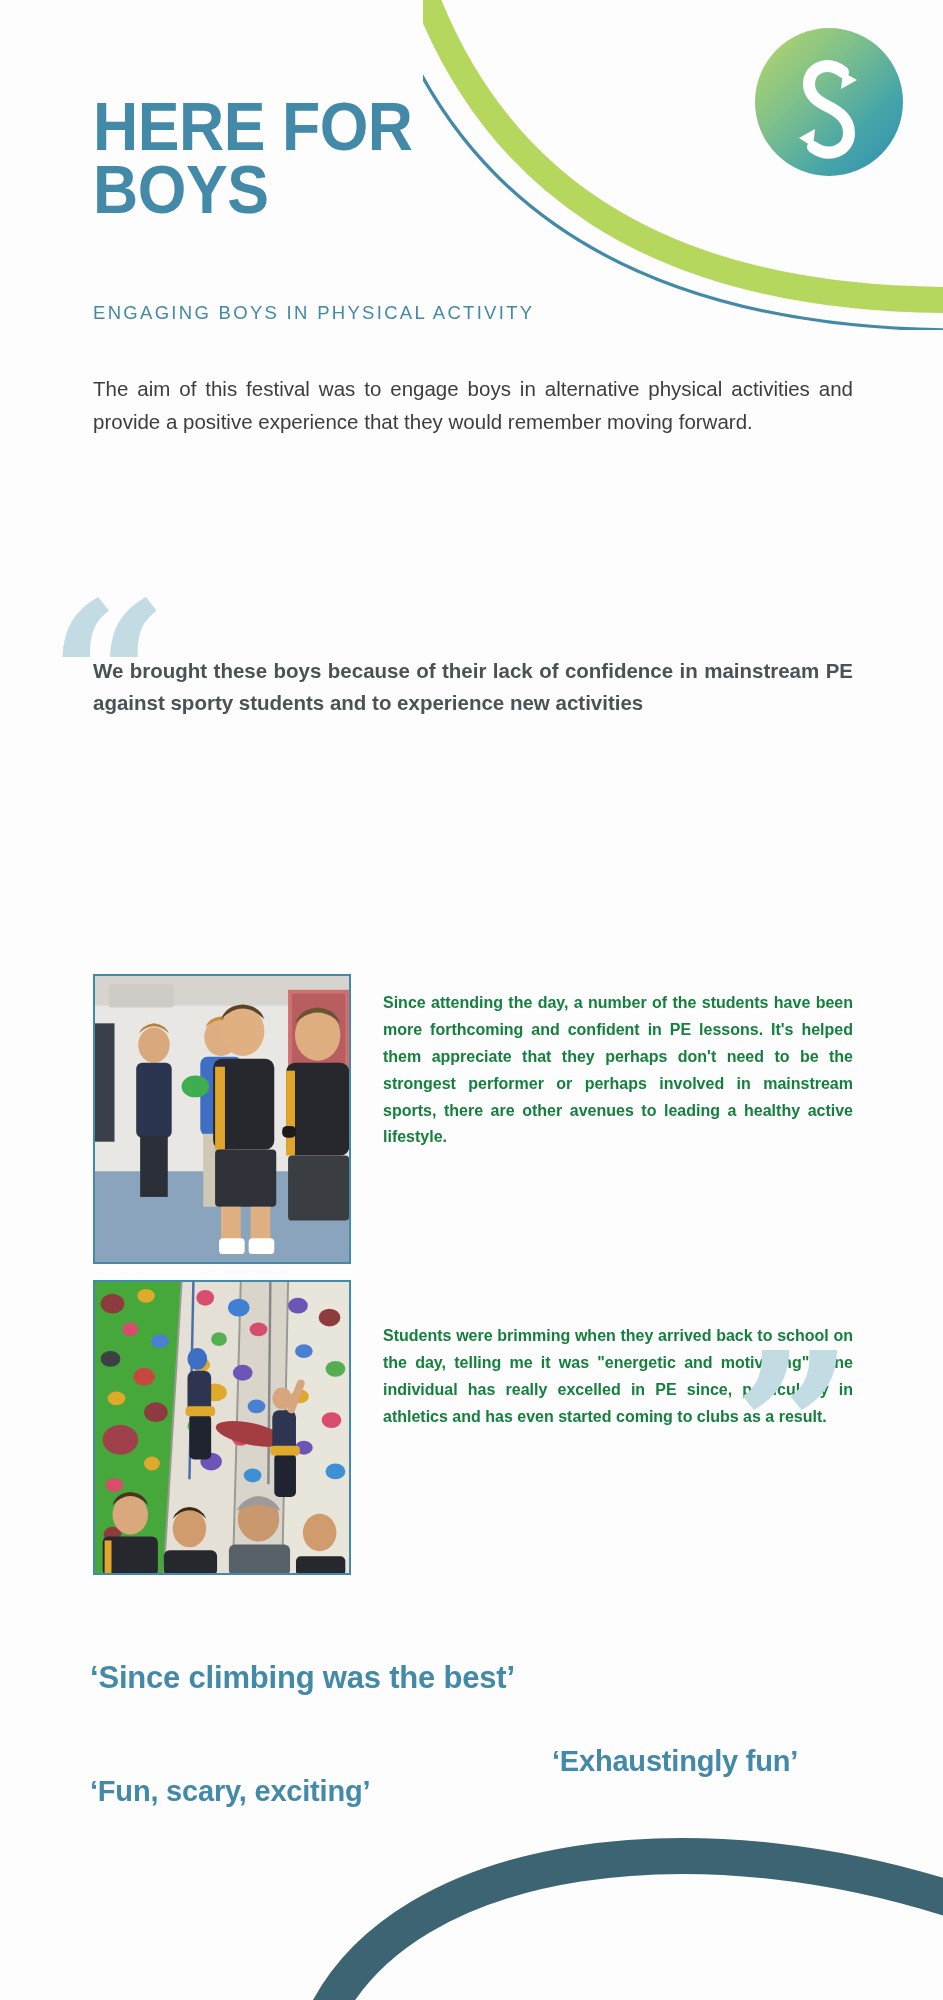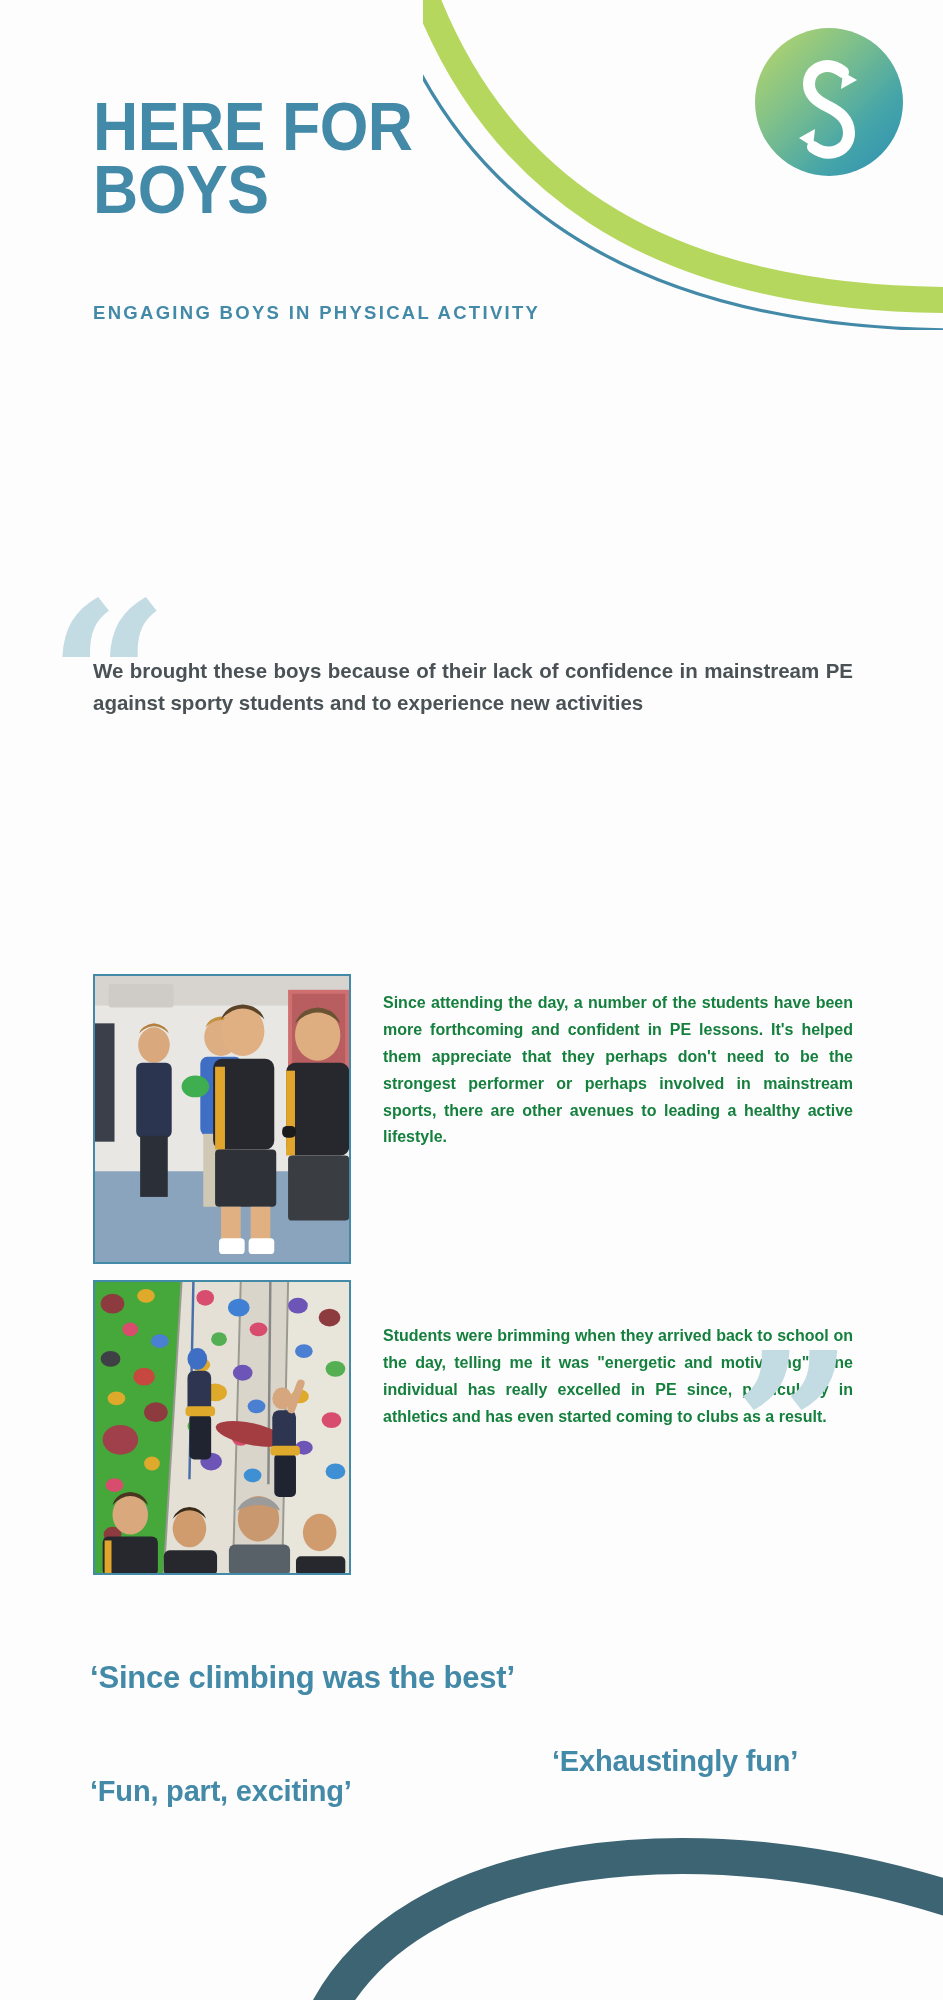--- a/index.html
+++ b/index.html
@@ -28,21 +28,21 @@
     font-family:"Liberation Sans", sans-serif;
     font-weight:700; font-size:68px; line-height:0.92;
     letter-spacing:-0.5px;
     color:#4389a8; text-transform:uppercase;
     transform:scaleX(0.92); transform-origin:left top;
   }
   .headline .l2{ display:block; }
 
   .subhead{
     position:absolute; left:93px; top:302px; width:620px;
-    font-size:18.5px; font-weight:700; letter-spacing:2.3px;
+    font-size:18.5px; font-weight:400; letter-spacing:2.3px;
     color:#4389a8; text-transform:uppercase;
   }
 
   
   .intro{
     position:absolute; left:93px; top:372px; width:760px;
     font-size:20.5px; line-height:1.62; color:#3d3d3d;
     text-align:justify;
   }
   .intro p{ margin:0; }
@@ -115,20 +115,21 @@
 </div>
 
 <h1 class="headline">
   <span>HERE FOR</span>
   <span class="l2">BOYS</span>
 </h1>
 
 <div class="subhead">Engaging boys in physical activity</div>
 
 <div class="intro">
+  <p>The aim of this festival was to engage boys in alternative physical activities and provide a positive experience that they would remember moving forward.</p>
 </div>
 
 <div class="quote-open">“</div>
 
 <div class="quote-block">
   <p>We brought these boys because of their lack of confidence in mainstream PE against sporty students and to experience new activities</p>
 </div>
 
 <div class="photo photo-1">
   <svg viewBox="0 0 258 290" preserveAspectRatio="xMidYMid slice">
@@ -256,19 +257,19 @@
   </svg>
 </div>
 
 <div class="col-right col-p1">Since attending the day, a number of the students have been more forthcoming and confident in PE lessons. It's helped them appreciate that they perhaps don't need to be the strongest performer or perhaps involved in mainstream sports, there are other avenues to leading a healthy active lifestyle.</div>
 <div class="col-right col-p2">Students were brimming when they arrived back to school on the day, telling me it was "energetic and motivating". One individual has really excelled in PE since, particularly in athletics and has even started coming to clubs as a result.</div>
 
 <div class="quote-close">”</div>
 
 <div class="pull pull-1">‘Since climbing was the best’</div>
 <div class="pull pull-2">‘Exhaustingly fun’</div>
-<div class="pull pull-3">‘Fun, part, exciting’</div>
+<div class="pull pull-3">‘Fun, scary, exciting’</div>
 
 <div class="deco-bottom">
   <svg width="660" height="210" viewBox="0 0 660 210" xmlns="http://www.w3.org/2000/svg">
     <path d="M 40 230 C 120 60, 420 20, 700 120" fill="none" stroke="#3c6473" stroke-width="36" stroke-linecap="round"></path>
   </svg>
 </div>
 
 </body></html>

